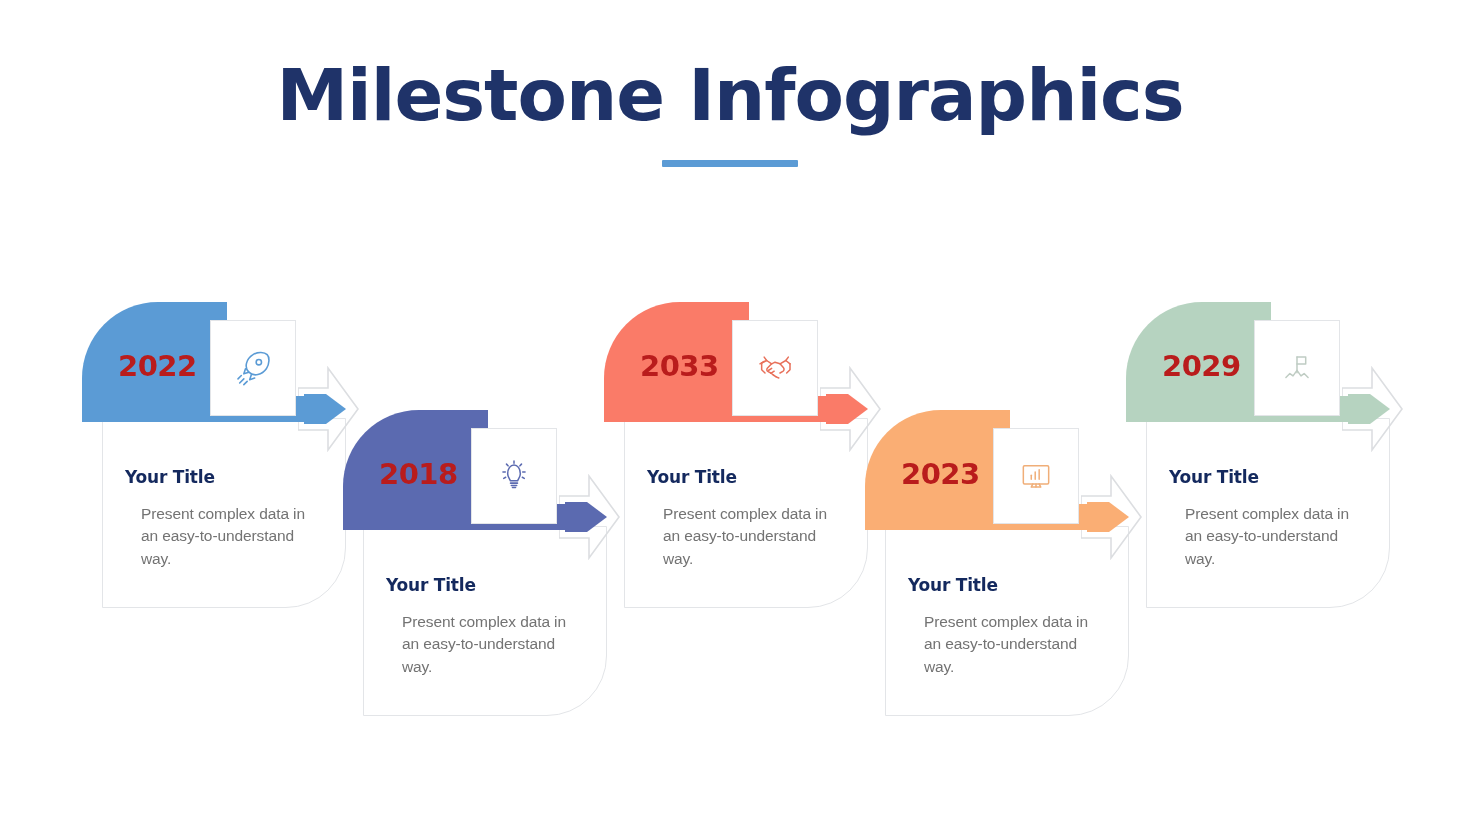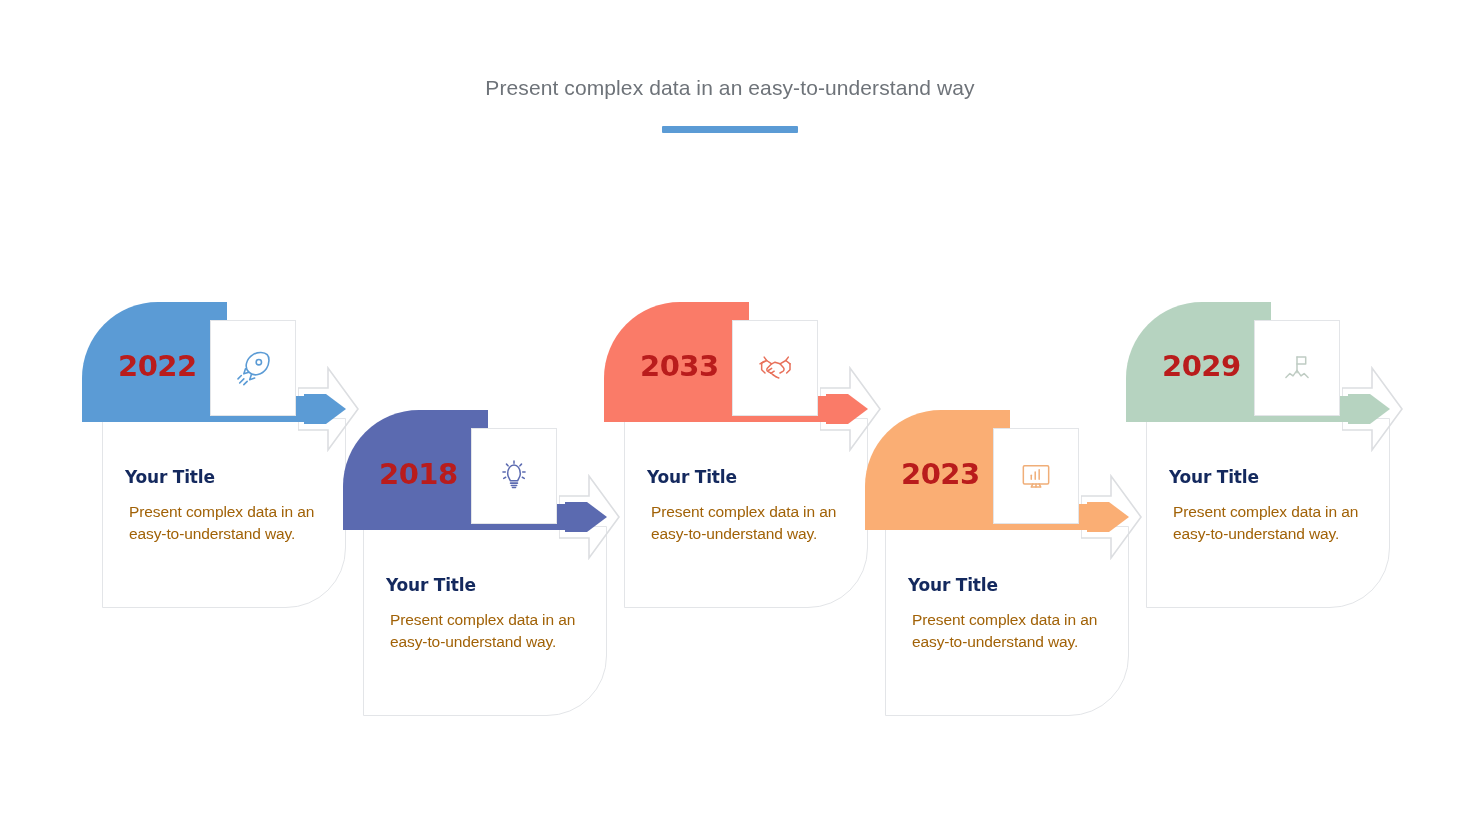--- a/index.html
+++ b/index.html
@@ -82,22 +82,22 @@
     font-size: 17px;
     font-weight: bold;
     color: #14295E;
     margin: 0 0 14px 0;
     font-family: "DejaVu Sans", sans-serif;
     letter-spacing: -0.2px;
   }
   .card-text {
     font-size: 15.5px;
     line-height: 1.45;
-    color: #a16207;
-    margin: 4px;
+    color: #737373;
+    margin: 16px;
     letter-spacing: -0.1px;
   }
 
   
   .head-block {
     position: absolute;
     left: 0;
     top: 0;
     width: 145px;
     height: 120px;
@@ -164,21 +164,21 @@
   }
 
   
   .up   { top: 302px; }
   .down { top: 410px; }
 </style>
 </head>
 <body>
 
 <div class="header">
-  <p class="page-subtitle">Present complex data in an easy-to-understand way</p>
+  <h1 class="page-title">Milestone Infographics</h1>
   <div class="title-rule"></div>
 </div>
 
 <div class="timeline">
 
   <div class="milestone up" style="left:82px;">
     <div class="body-card">
       <div class="body-inner">
         <div class="card-title">Your Title</div>
         <div class="card-text">Present complex data in an easy-to-understand way.</div>

